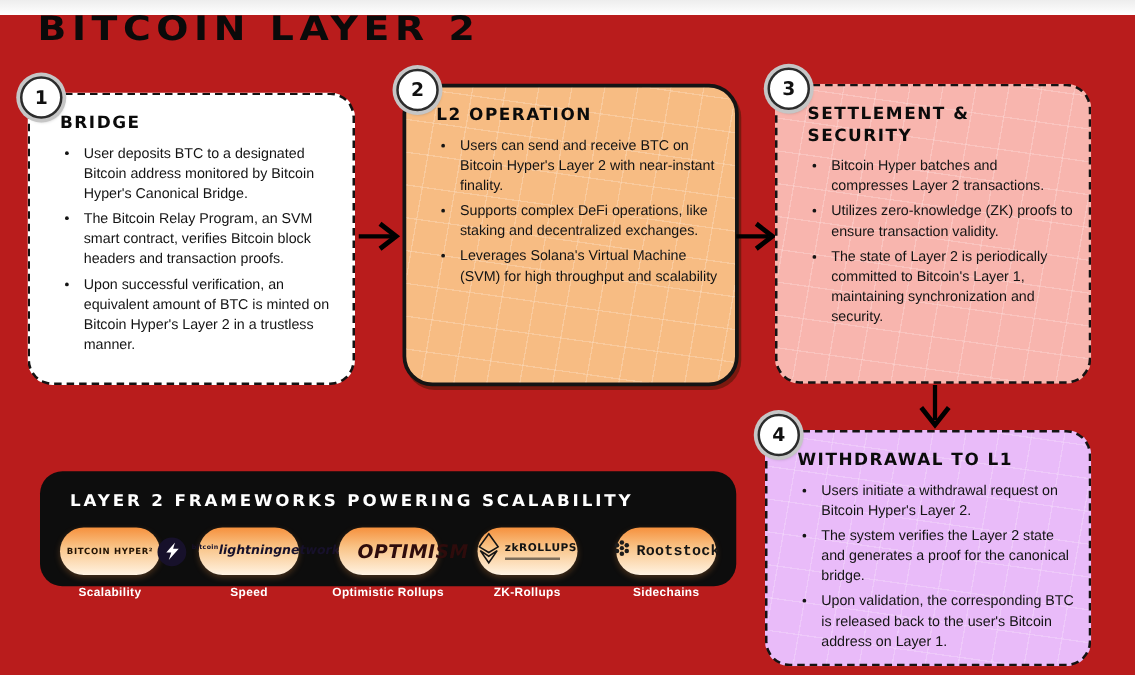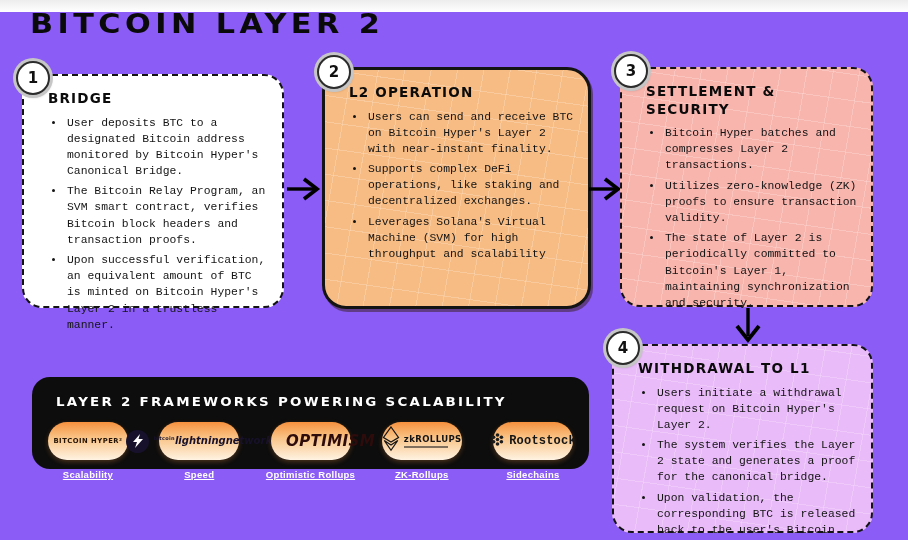--- a/index.html
+++ b/index.html
@@ -1,16 +1,16 @@
 <!DOCTYPE html>
 <html><head>
 <meta charset="utf-8">
 <style>
   html,body{margin:0;padding:0;background:#fff;}
-  .canvas{position:relative;width:908px;height:540px;background:#8b5cf6;overflow:hidden;
+  .canvas{position:relative;width:908px;height:540px;background:#b91c1c;overflow:hidden;
           font-family:"Liberation Sans",sans-serif;color:#111;}
   .canvas::before{content:"";position:absolute;left:0;top:0;right:0;height:12px;
           background:linear-gradient(#ededed,#ffffff);pointer-events:none;}
 
   
   .main-title{position:absolute;left:30px;top:8px;margin:0;
           font-family:"DejaVu Sans",sans-serif;font-weight:bold;font-size:27px;
           letter-spacing:4px;color:#0a0a0a;transform:scaleX(1.12);transform-origin:left center;
           white-space:nowrap;}
 
@@ -31,21 +31,21 @@
 
   .badge{position:absolute;top:-15px;left:-8px;width:30px;height:30px;border-radius:50%;
         background:#fff;border:2px solid #2c2c2c;z-index:3;
         box-shadow:0 0 0 3px #c6c6c6,1px 2px 3px rgba(0,0,0,.35);
         display:flex;align-items:center;justify-content:center;
         font-family:"DejaVu Sans",sans-serif;font-weight:bold;font-size:15px;color:#111;}
 
   .step-inner{position:relative;z-index:1;padding:14px 10px 8px 24px;}
   .step-title{margin:0;font-family:"DejaVu Sans",sans-serif;font-weight:bold;
         font-size:13.5px;letter-spacing:1.2px;line-height:1.3;color:#0b0b0b;}
-  .bullets{margin:7px 0 0;padding-left:17px;list-style:disc;font-family:Liberation Mono, monospace;}
+  .bullets{margin:7px 0 0;padding-left:17px;list-style:disc;}
   .bullets li{font-size:11.4px;line-height:1.42;color:#141414;margin-bottom:4px;padding-left:2px;}
 
   
   .flow-arrow{position:absolute;}
   .flow-arrow svg{display:block;}
   #arrow1{left:285px;top:174px;}
   #arrow2{left:588px;top:174px;}
   #arrow3{left:733px;top:306px;}
 
   
@@ -55,21 +55,21 @@
         font-size:13px;letter-spacing:2.2px;transform:scaleX(1.03);transform-origin:left center;
         white-space:nowrap;}
   .fw-row{display:flex;justify-content:space-between;align-items:flex-end;
         padding:0 16px;margin-top:13px;}
   .fw-item{display:flex;flex-direction:column;align-items:center;width:80px;}
   .pill{width:80px;height:38px;border-radius:19px;
         background:linear-gradient(180deg,#f6913d 0%,#f9c488 42%,#fff3e2 100%);
         display:flex;align-items:center;justify-content:center;gap:4px;
         box-shadow:0 2px 5px rgba(255,160,70,.25);}
   .fw-label{margin-top:9px;font-size:9.5px;font-weight:bold;letter-spacing:.3px;
-        color:#fff;white-space:nowrap;text-decoration:underline;}
+        color:#fff;white-space:nowrap;}
 
   .hyper-text{font-family:"DejaVu Sans",sans-serif;font-weight:bold;font-size:6.8px;
         letter-spacing:.5px;color:#241405;}
   .ln-circle{width:23px;height:23px;border-radius:50%;background:#17112b;flex:0 0 auto;
         display:flex;align-items:center;justify-content:center;}
   .ln-text{display:flex;line-height:1;color:#17112b;
         font-family:"DejaVu Sans",sans-serif;font-style:italic;font-weight:bold;}
   .ln-topper{font-style:normal;font-weight:bold;font-size:5px;letter-spacing:.3px;
         text-align:center;margin-bottom:1px;}
   .ln-line{font-size:10px;}

